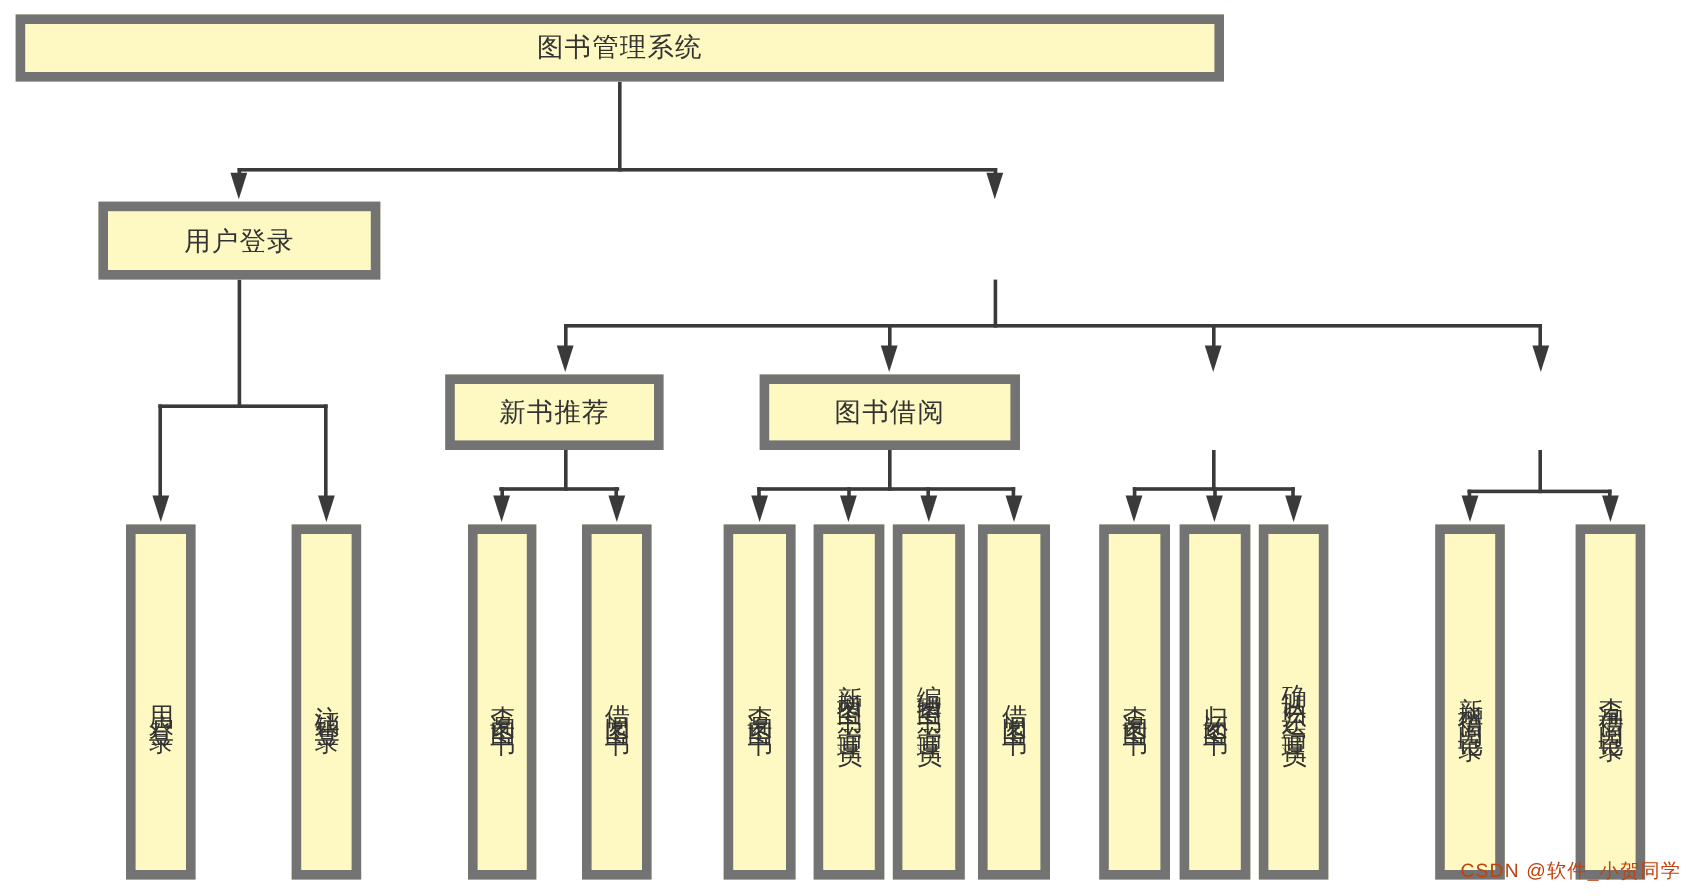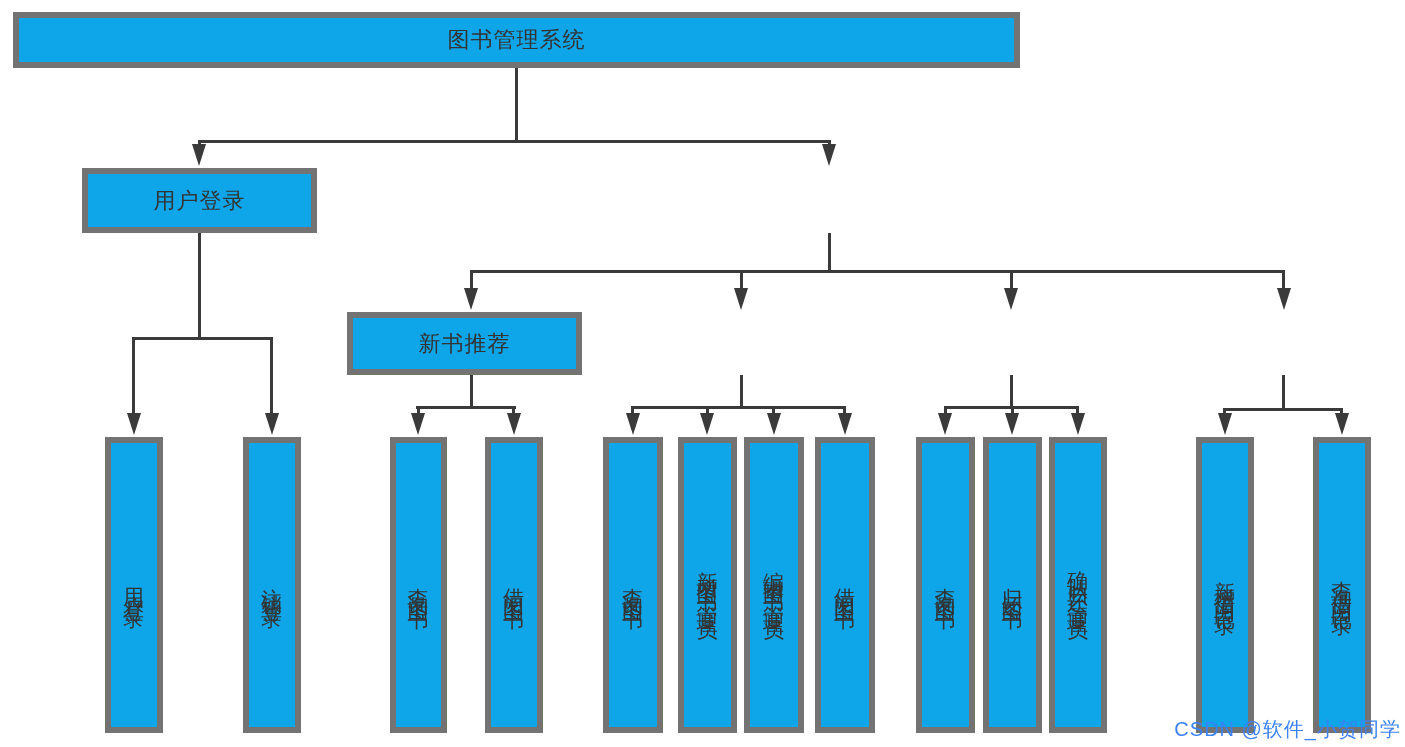--- a/index.html
+++ b/index.html
@@ -16,22 +16,22 @@
   .h { height: 3px; }
   .arr {
     position: absolute; width: 0; height: 0;
     border-left: 7px solid transparent;
     border-right: 7px solid transparent;
     border-top: 22px solid #3a3a3a;
   }
   .node {
     position: absolute;
     box-sizing: border-box;
-    border: 6px solid #737373;
-    background: #0ea5e9;
+    border: 8px solid #737373;
+    background: #fef9c3;
     display: flex;
     align-items: center;
     justify-content: center;
     color: #333333;
     font-size: 22px;
     letter-spacing: 1px;
     white-space: nowrap;
     text-align: center;
   }
   .node.leaf { font-size: 21px; }
@@ -39,22 +39,22 @@
     writing-mode: vertical-rl;
     text-orientation: mixed;
     letter-spacing: 7px;
     white-space: normal;
     line-height: 1;
   }
   .watermark {
     position: absolute;
     right: 4px;
     top: 716px;
-    font-size: 20px;
-    color: #3b82f6;
+    font-size: 16px;
+    color: #c2410c;
     letter-spacing: 1px;
   }
 </style>
 </head>
 <body>
 
 <div class="canvas">
 
   <div class="l v" style="left:515px;top:68px;height:75px"></div>
   <div class="l h" style="left:198px;top:140px;width:633px"></div>
@@ -116,22 +116,25 @@
   <div class="arr" style="left:1335px;top:413px"></div>
 
   <div class="node" style="left:13px;top:12px;width:1007px;height:56px">
     <span>图书管理系统</span>
   </div>
 
   <div class="node" style="left:82px;top:168px;width:235px;height:65px">
     <span>用户登录</span>
   </div>
 
-  <div class="node" style="left:347px;top:312px;width:235px;height:63px">
+  <div class="node" style="left:371px;top:312px;width:182px;height:63px">
     <span>新书推荐</span>
+  </div>
+  <div class="node" style="left:633px;top:312px;width:217px;height:63px">
+    <span>图书借阅</span>
   </div>
 
   <div class="node leaf" style="left:105px;top:437px;width:58px;height:296px">
     <span>用户登录</span>
   </div>
   <div class="node leaf" style="left:243px;top:437px;width:58px;height:296px">
     <span>注销登录</span>
   </div>
   <div class="node leaf" style="left:390px;top:437px;width:57px;height:296px">
     <span>查询图书</span>

